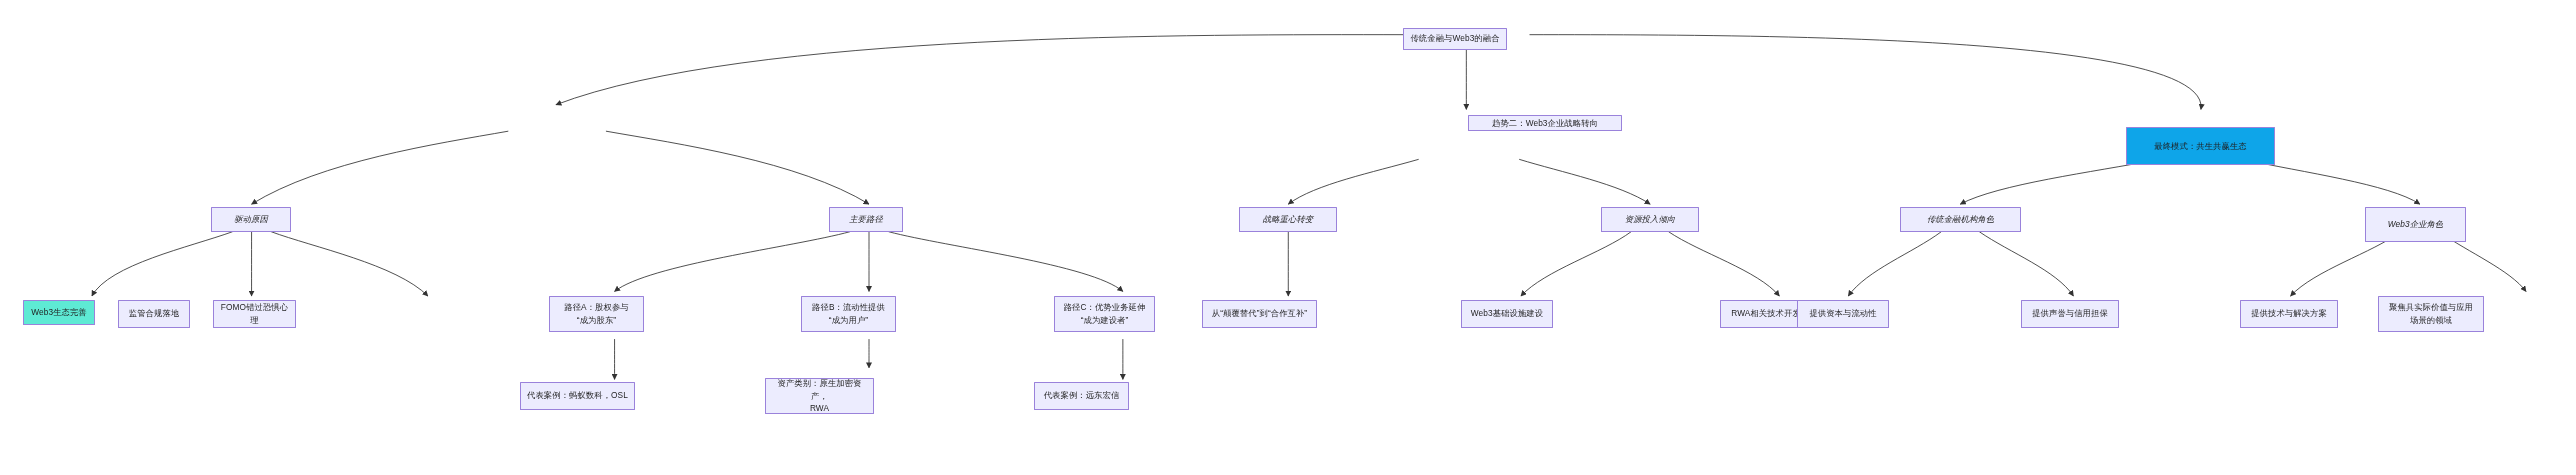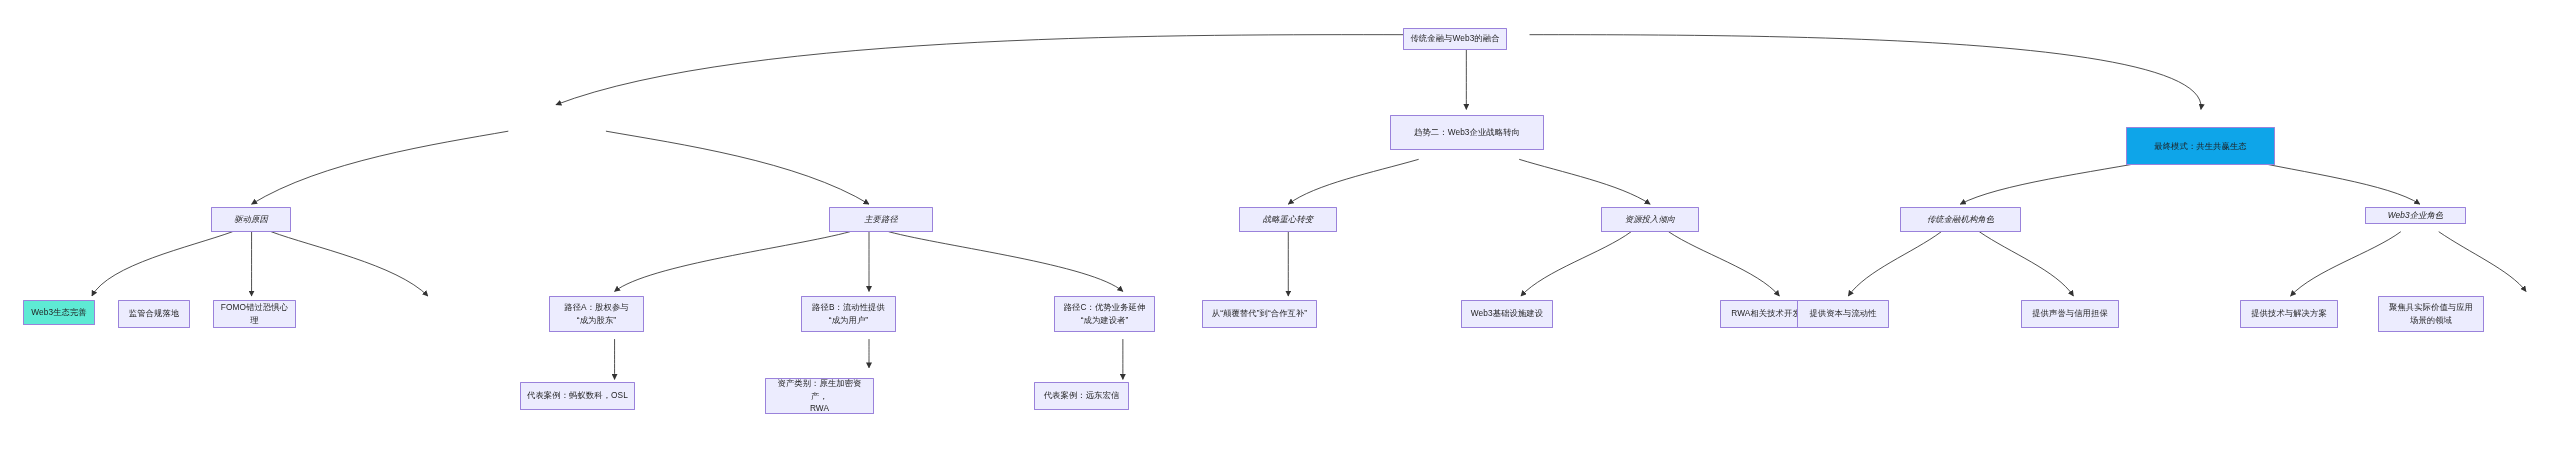--- a/index.html
+++ b/index.html
@@ -101,49 +101,49 @@
       <path d="M 4180 403 C 4130 440, 4030 470, 3988 515"></path>
       <path d="M 4246 403 C 4300 440, 4370 470, 4398 507"></path>
     </g>
   </svg>
 
   <div class="node root" style="left: 1403px; top: 27.6px; width: 104px; height: 22px; background: rgb(236, 236, 254); border-color: rgb(154, 130, 219); color: rgb(31, 31, 31);">
     <span class="node-label">传统金融与Web3的融合</span>
   </div>
 
 
-  <div class="node level2" style="left: 1390px; top: 115px; width: 154px; height: 35px; background: rgb(236, 236, 254); border-color: rgb(154, 130, 219); color: rgb(31, 31, 31);">
+  <div class="node level2" style="left: 1468px; top: 115px; width: 154px; height: 16px; background: rgb(236, 236, 254); border-color: rgb(154, 130, 219); color: rgb(31, 31, 31);">
     <span class="node-label">趋势二：Web3企业战略转向</span>
   </div>
 
   <div class="node level2" style="left: 2126px; top: 127px; width: 149px; height: 38px; background: #0ea5e9; border-color: rgb(154, 130, 219); color: rgb(31, 31, 31);">
     <span class="node-label">最终模式：共生共赢生态</span>
   </div>
 
   <div class="node level3" style="left: 211px; top: 207px; width: 80px; height: 25px; background: rgb(236, 236, 254); border-color: rgb(154, 130, 219); color: rgb(31, 31, 31);">
     <span class="node-label">驱动原因</span>
   </div>
 
-  <div class="node level3" style="left: 829px; top: 207px; width: 104px; height: 25px; background: rgb(236, 236, 254); border-color: rgb(154, 130, 219); color: rgb(31, 31, 31);">
+  <div class="node level3" style="left: 829px; top: 207px; width: 74px; height: 25px; background: rgb(236, 236, 254); border-color: rgb(154, 130, 219); color: rgb(31, 31, 31);">
     <span class="node-label">主要路径</span>
   </div>
 
   <div class="node level3" style="left: 1239px; top: 207px; width: 98px; height: 25px; background: rgb(236, 236, 254); border-color: rgb(154, 130, 219); color: rgb(31, 31, 31);">
     <span class="node-label">战略重心转变</span>
   </div>
 
   <div class="node level3" style="left: 1601px; top: 207px; width: 98px; height: 25px; background: rgb(236, 236, 254); border-color: rgb(154, 130, 219); color: rgb(31, 31, 31);">
     <span class="node-label">资源投入倾向</span>
   </div>
 
   <div class="node level3" style="left: 1900px; top: 207px; width: 121px; height: 25px; background: rgb(236, 236, 254); border-color: rgb(154, 130, 219); color: rgb(31, 31, 31); text-align: center;">
     <span class="node-label">传统金融机构角色</span>
   </div>
 
-  <div class="node level3" style="left: 2365px; top: 207px; width: 101px; height: 17px; background: rgb(236, 236, 254); border-color: rgb(154, 130, 219); color: rgb(31, 31, 31);">
+  <div class="node level3" style="left: 2365px; top: 207px; width: 101px; height: 35px; background: rgb(236, 236, 254); border-color: rgb(154, 130, 219); color: rgb(31, 31, 31);">
     <span class="node-label">Web3企业角色</span>
   </div>
 
   <div class="node leaf" style="left: 23px; top: 300px; width: 72px; height: 25px; background: #5eead4; border-color: rgb(154, 130, 219); color: rgb(31, 31, 31);">
     <span class="node-label">Web3生态完善</span>
   </div>
 
   <div class="node leaf" style="left: 118px; top: 300px; width: 72px; height: 27.6px; background: rgb(236, 236, 254); border-color: rgb(154, 130, 219); color: rgb(31, 31, 31);">
     <span class="node-label">监管合规落地</span>
   </div>

